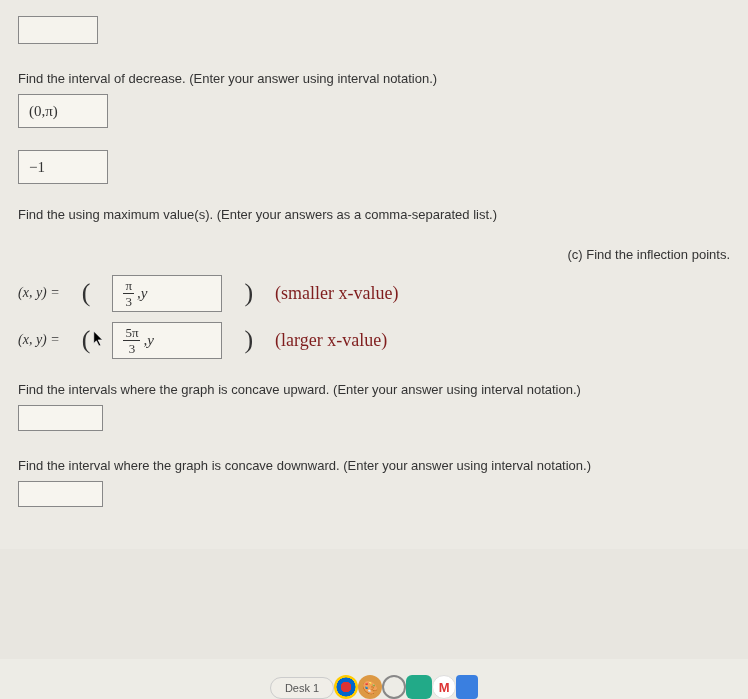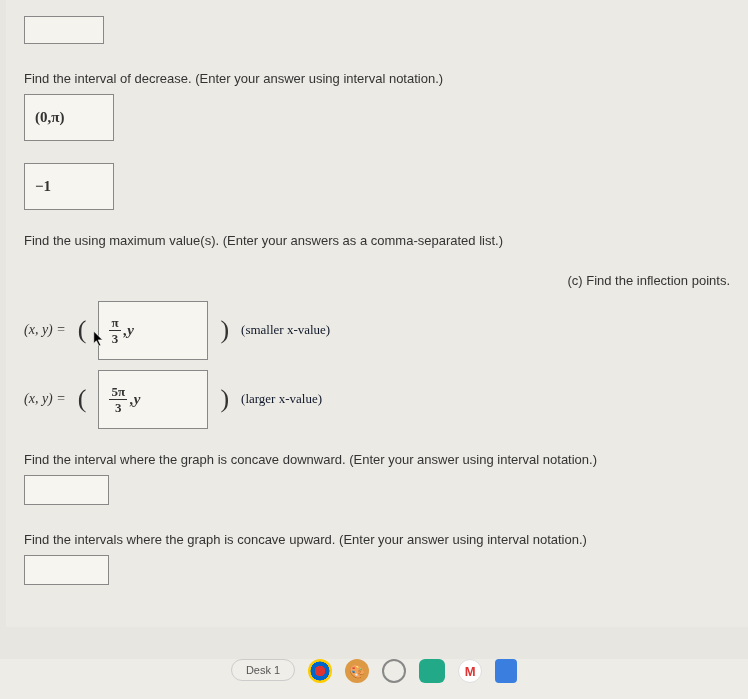--- a/index.html
+++ b/index.html
@@ -8,62 +8,61 @@
       background: #e8e6e0;
       width: 748px;
       height: 699px;
       overflow: hidden;
       position: relative;
       color: #333;
     }
     .page {
       padding: 16px 18px;
       background: #eceae4;
-      margin-left: 6px;
     }
     .empty-box {
       display: inline-block;
       border: 1px solid #888;
       background: #f5f3ed;
       height: 28px;
       width: 80px;
       margin-bottom: 10px;
     }
     .prompt {
       font-size: 13px;
       color: #333;
       margin: 12px 0 6px;
       line-height: 1.4;
     }
     .answer-box {
       display: inline-flex;
+      align-items: center;
       border: 1px solid #888;
       background: #f7f5ef;
-      padding: 14px 10px;
+      padding: 3px 10px;
       min-width: 90px;
       min-height: 34px;
       font-size: 15px;
       font-family: 'Times New Roman', serif;
-      font-weight: bold;
     }
     .answer-box.empty {
       min-width: 85px;
       min-height: 26px;
     }
     .section { margin-bottom: 22px; }
     .inline-row {
       display: flex;
       align-items: center;
-      gap: 12px;
+      gap: 22px;
       margin: 10px 0;
       font-family: 'Times New Roman', serif;
       font-size: 14px;
     }
     .paren { font-size: 26px; font-family: 'Times New Roman', serif; line-height: 1; }
-    .hint { font-size: 13px; color: #0f172a; }
+    .hint { font-size: 18px; color: #7f1d1d; }
     .frac {
       display: inline-flex;
       flex-direction: column;
       align-items: center;
       line-height: 1;
       vertical-align: middle;
       font-family: 'Times New Roman', serif;
     }
     .frac .num { font-size: 13px; padding: 0 2px 1px; border-bottom: 1px solid #333; }
     .frac .den { font-size: 13px; padding-top: 1px; }
@@ -78,22 +77,22 @@
       height: 18px;
     }
     .dock {
       position: absolute;
       bottom: 0;
       left: 0;
       right: 0;
       height: 40px;
       display: flex;
       justify-content: center;
-      align-items: flex-start;
-      gap: 13px;
+      align-items: flex-end;
+      gap: 0;
       background: rgba(240,238,232,0.7);
     }
     .desk-pill {
       background: #f0eee8;
       border: 1px solid #ccc;
       border-radius: 14px;
       padding: 4px 14px;
       font-size: 11px;
       color: #555;
     }
@@ -171,26 +170,26 @@
           </span>
           <span class="ybox">,y</span>
         </span>
       </div>
       <span class="paren">)</span>
       <span class="hint">(larger x-value)</span>
     </div>
   </div>
 
   <div class="section">
+    <p class="prompt">Find the intervals where the graph is concave upward. (Enter your answer using interval notation.)</p>
+    <div class="answer-box empty"></div>
+  </div>
+
+  <div class="section">
     <p class="prompt">Find the interval where the graph is concave downward. (Enter your answer using interval notation.)</p>
-    <div class="answer-box empty"></div>
-  </div>
-
-  <div class="section">
-    <p class="prompt">Find the intervals where the graph is concave upward. (Enter your answer using interval notation.)</p>
     <div class="answer-box empty"></div>
   </div>
 
 </div>
 
 <div class="dock">
   <div class="desk-pill">
     <span>Desk 1</span>
   </div>
   <div class="dock-icon ic-target"></div>

